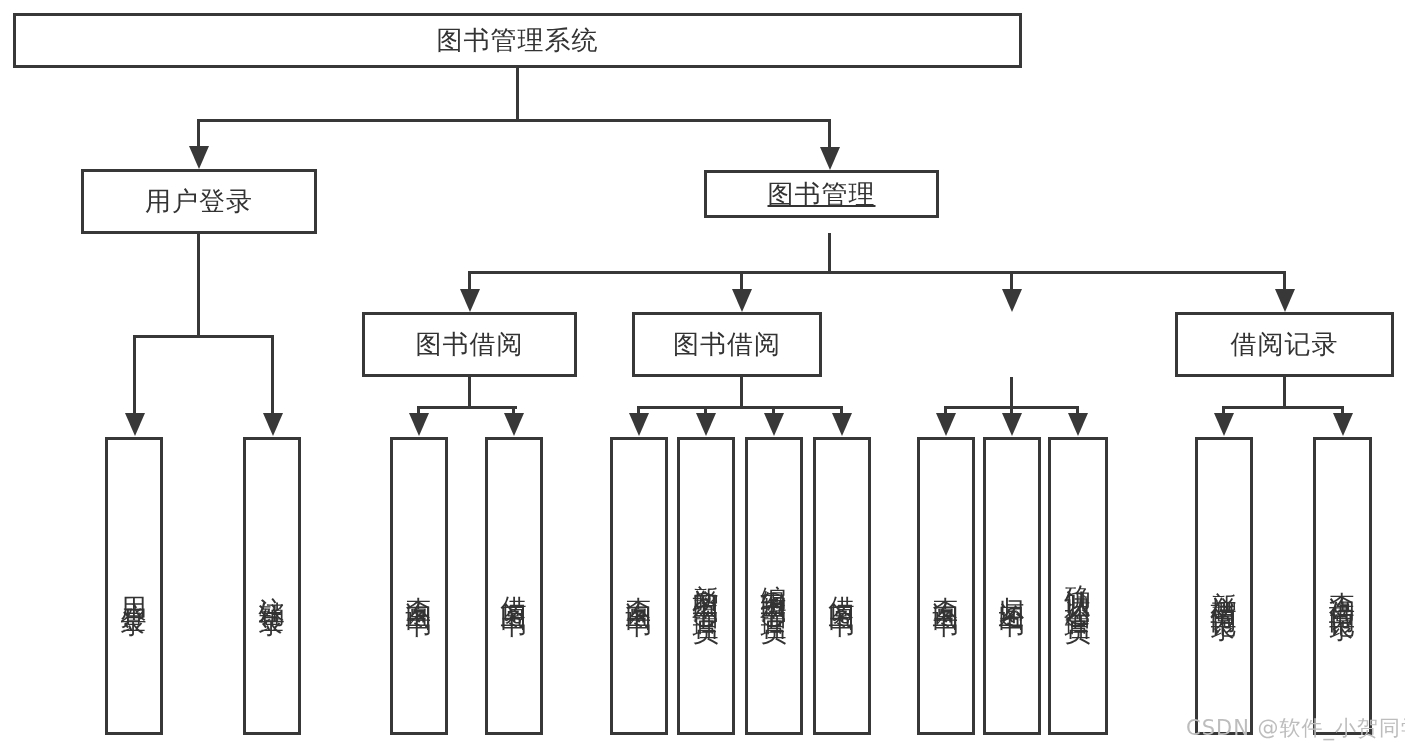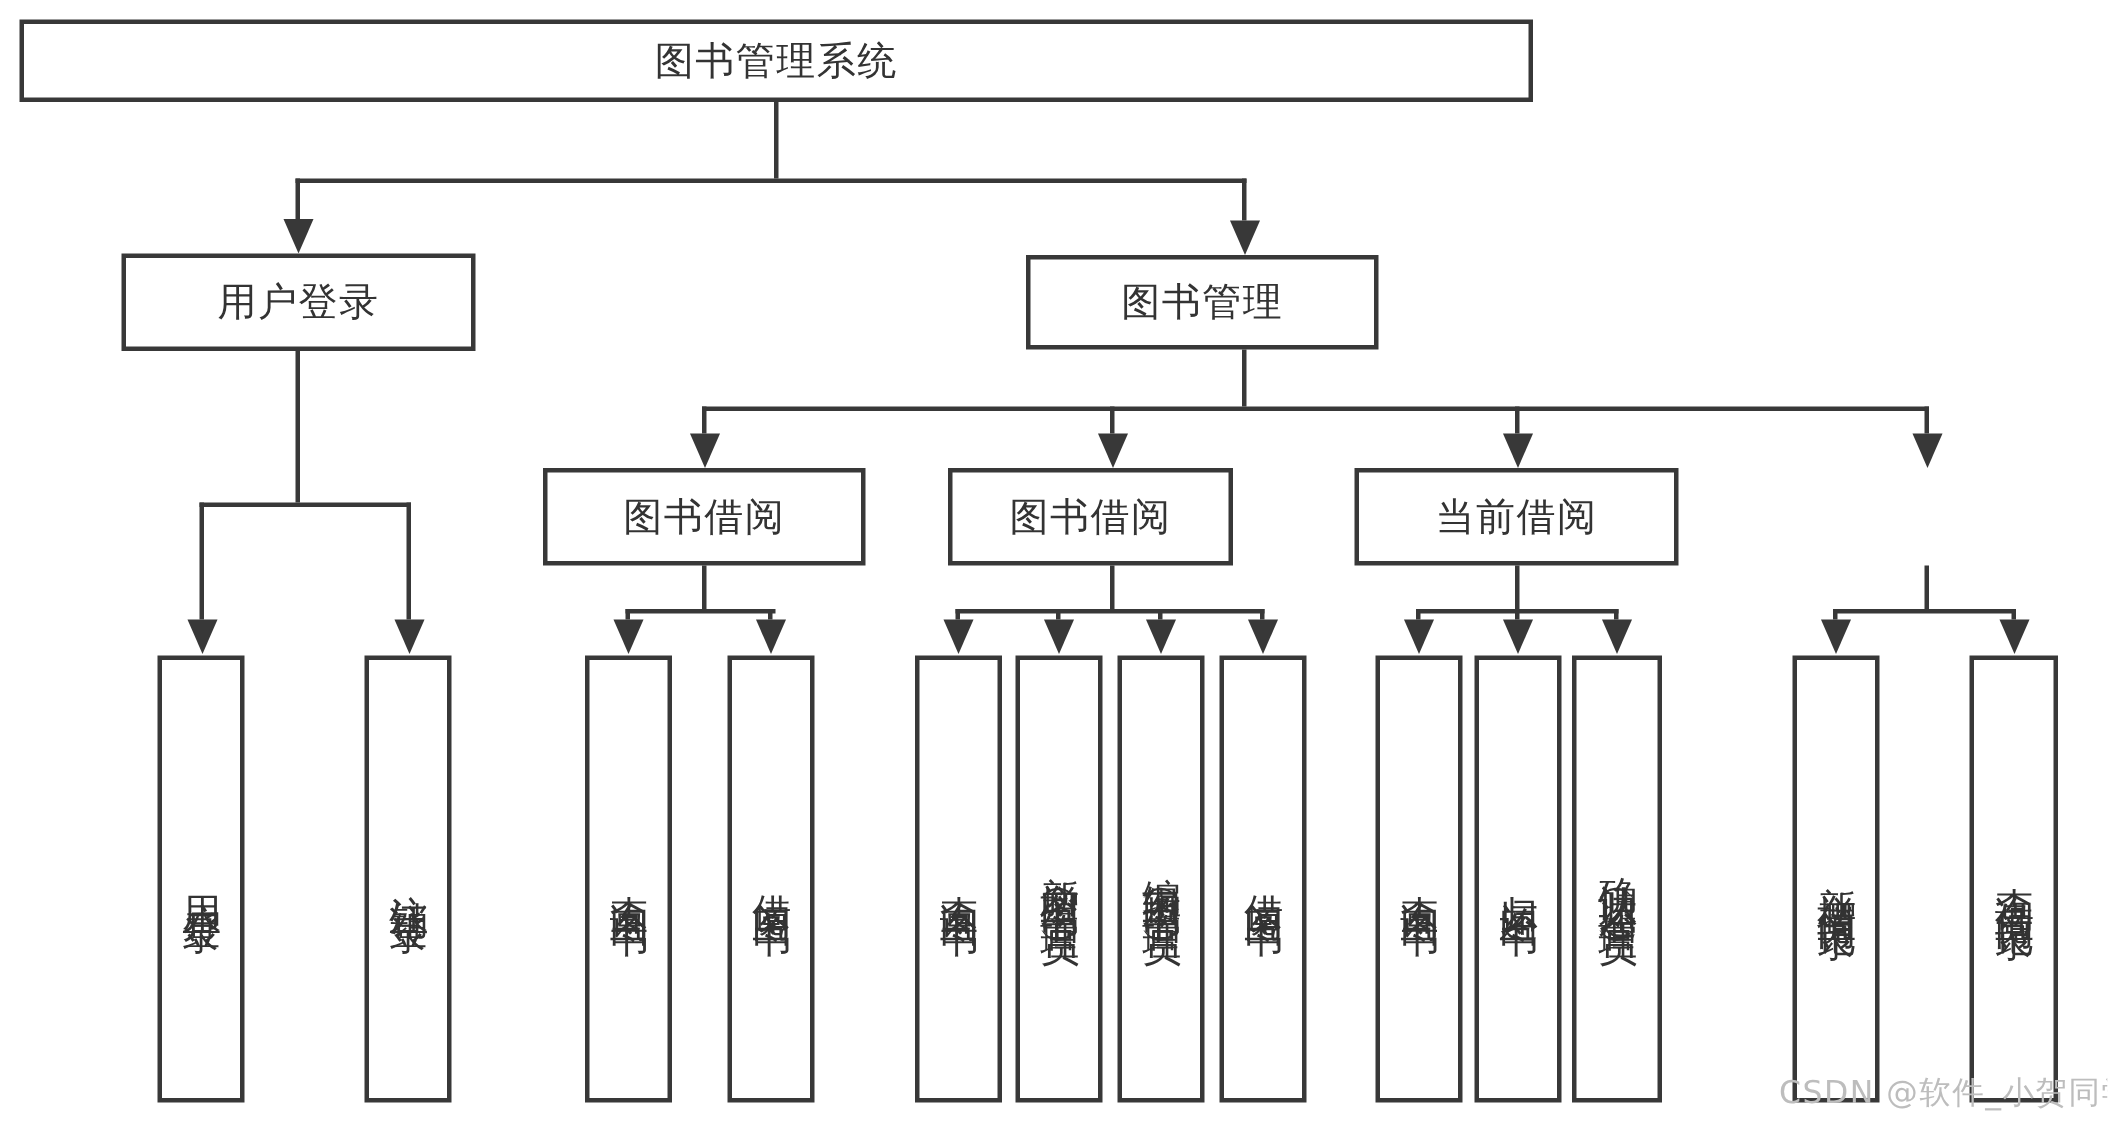--- a/index.html
+++ b/index.html
@@ -90,21 +90,21 @@
   </div>
 
   <div class="vline" style="left:516px; top:68px; height:51px;"></div>
   <div class="hline" style="left:197px; top:119px; width:634px;"></div>
   <div class="arrow" style="left:197px; top:119px; height:27px;"></div>
   <div class="arrow" style="left:828px; top:119px; height:28px;"></div>
 
   <div class="box" style="left:81px; top:169px; width:236px; height:65px;">
     <span>用户登录</span>
   </div>
-  <div class="box" style="left:684px; top:170px; width:235px; height:63px;">
+  <div class="box" style="left:704px; top:170px; width:235px; height:48px;text-decoration:underline;">
     <span>图书管理</span>
   </div>
 
   <div class="vline" style="left:197px; top:233px; height:102px;"></div>
   <div class="hline" style="left:133px; top:335px; width:141px;"></div>
   <div class="arrow" style="left:133px; top:335px; height:78px;"></div>
   <div class="arrow" style="left:271px; top:335px; height:78px;"></div>
 
   <div class="vline" style="left:828px; top:233px; height:38px;"></div>
   <div class="hline" style="left:468px; top:271px; width:818px;"></div>
@@ -112,22 +112,22 @@
   <div class="arrow" style="left:740px; top:271px; height:18px;"></div>
   <div class="arrow" style="left:1010px; top:271px; height:18px;"></div>
   <div class="arrow" style="left:1283px; top:271px; height:18px;"></div>
 
   <div class="box" style="left:362px; top:312px; width:215px; height:65px;">
     <span>图书借阅</span>
   </div>
   <div class="box" style="left:632px; top:312px; width:190px; height:65px;">
     <span>图书借阅</span>
   </div>
-  <div class="box" style="left:903px; top:312px; width:216px; height:65px;">
-    <span>当前借阅</span>
+  <div class="box" style="left:1175px; top:312px; width:219px; height:65px;">
+    <span>借阅记录</span>
   </div>
 
   <div class="vline" style="left:468px; top:377px; height:29px;"></div>
   <div class="vline" style="left:740px; top:377px; height:29px;"></div>
   <div class="vline" style="left:1010px; top:377px; height:29px;"></div>
   <div class="vline" style="left:1283px; top:377px; height:29px;"></div>
 
   <div class="hline" style="left:417px; top:406px; width:100px;"></div>
   <div class="hline" style="left:637px; top:406px; width:206px;"></div>
   <div class="hline" style="left:944px; top:406px; width:135px;"></div>

